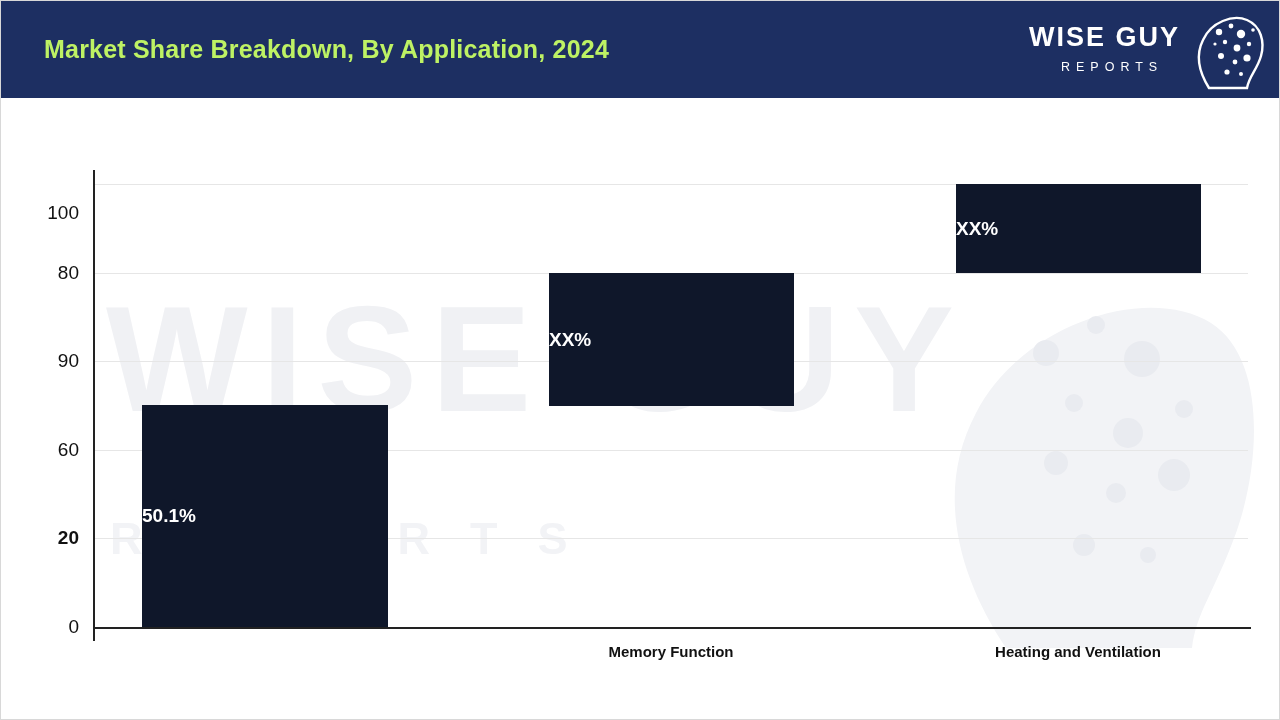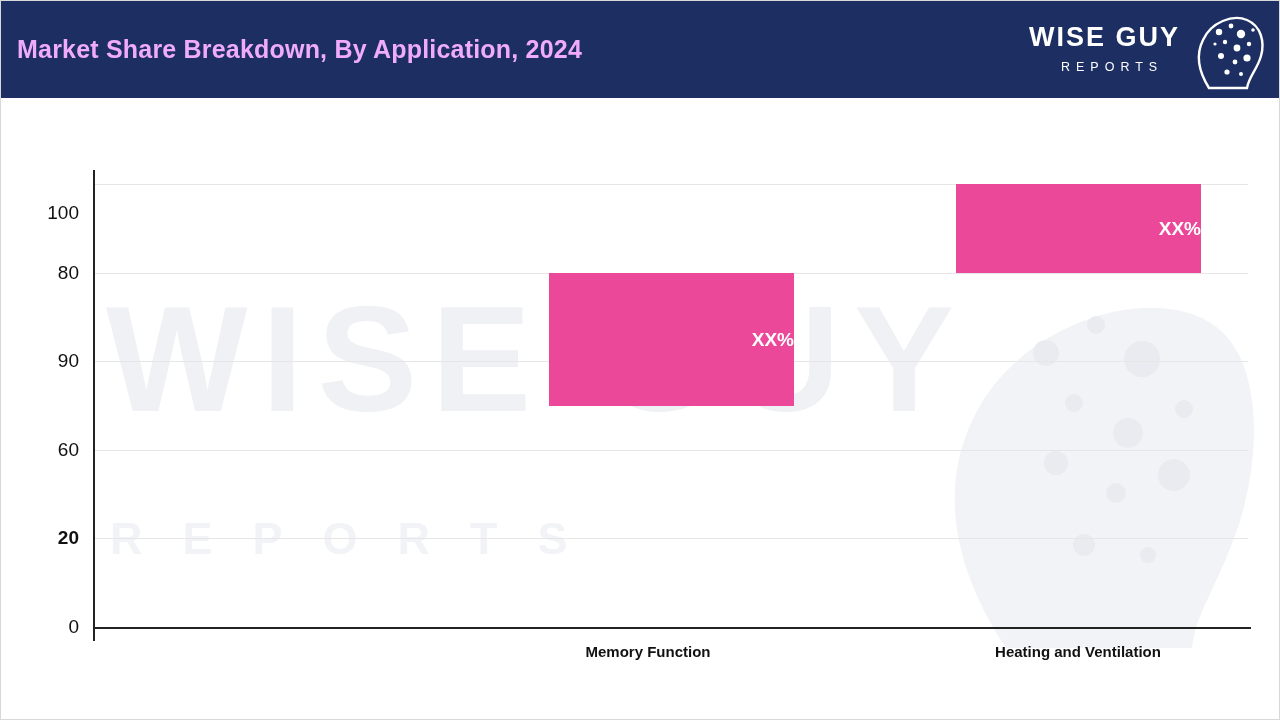--- a/index.html
+++ b/index.html
@@ -28,24 +28,24 @@
     position: absolute;
     left: 0; top: 0;
     width: 1280px;
     height: 97px;
     background: #1d2f62;
     display: flex;
     align-items: center;
     justify-content: space-between;
   }
   .header-title {
-    color: #f0abfc;
+    color: #bef264;
     font-size: 25px;
     font-weight: bold;
-    padding-left: 16px;
+    padding-left: 43px;
     letter-spacing: 0.2px;
     white-space: nowrap;
   }
   .logo {
     position: relative;
     width: 250px;
     height: 84px;
     margin-right: 8px;
     flex: none;
   }
@@ -155,24 +155,24 @@
     position: absolute;
     width: 56px;
     text-align: right;
     font-size: 19px;
     color: #111111;
     transform: translateY(-50%);
     left: 22px;
   }
   .bar {
     position: absolute;
-    background: #ec4899;
+    background: #0f172a;
     display: flex;
     align-items: center;
-    justify-content: flex-end;
+    justify-content: flex-start;
   }
   .bar-label {
     color: #ffffff;
     font-size: 19px;
     font-weight: bold;
   }
   .cat-label {
     position: absolute;
     text-align: center;
     font-size: 15px;
@@ -244,24 +244,27 @@
     <div class="axis-y"></div>
     <div class="axis-x"></div>
 
     <div class="ytick" style="top:86px;margin-top:29px;">100</div>
     <div class="ytick" style="top:174.6px;">80</div>
     <div class="ytick" style="top:263.2px;">90</div>
     <div class="ytick" style="top:351.8px;">60</div>
     <div class="ytick" style="top:440.4px;font-weight:bold;">20</div>
     <div class="ytick" style="top:529px;">0</div>
 
+    <div class="bar" style="left:141px; top:307px; width:246px; height:222px;">
+      <span class="bar-label">50.1%</span>
+    </div>
     <div class="bar" style="left:548px; top:175px; width:245px; height:133px;">
       <span class="bar-label">XX%</span>
     </div>
     <div class="bar" style="left:955px; top:86px; width:245px; height:89px;">
       <span class="bar-label">XX%</span>
     </div>
 
-    <div class="cat-label" style="left:487px; top:544px; width:320px;">Memory Function</div>
+    <div class="cat-label" style="left:510px; top:544px; width:320px;">Memory Function</div>
     <div class="cat-label" style="left:917px; top:544px; width:320px;">Heating and Ventilation</div>
 
   </div>
 </div>
 
 </body></html>

